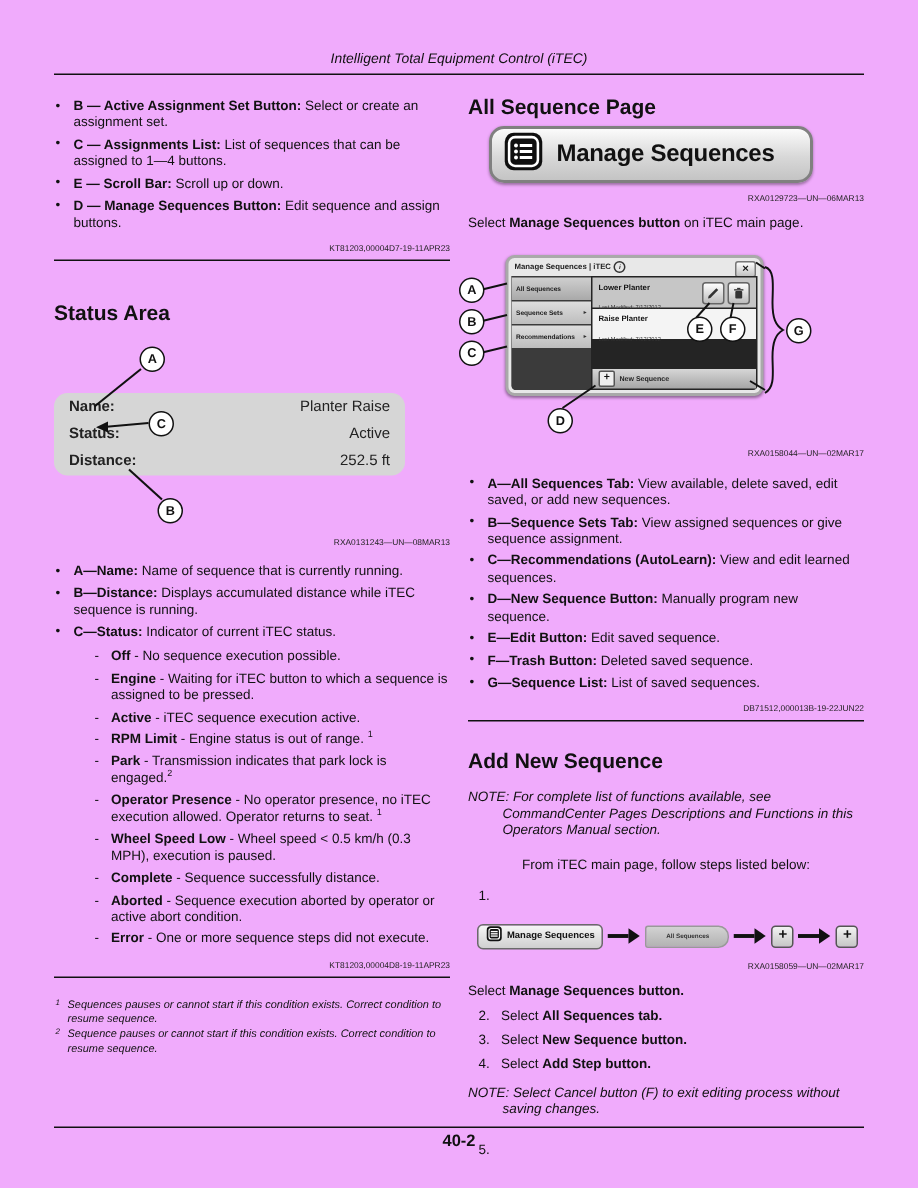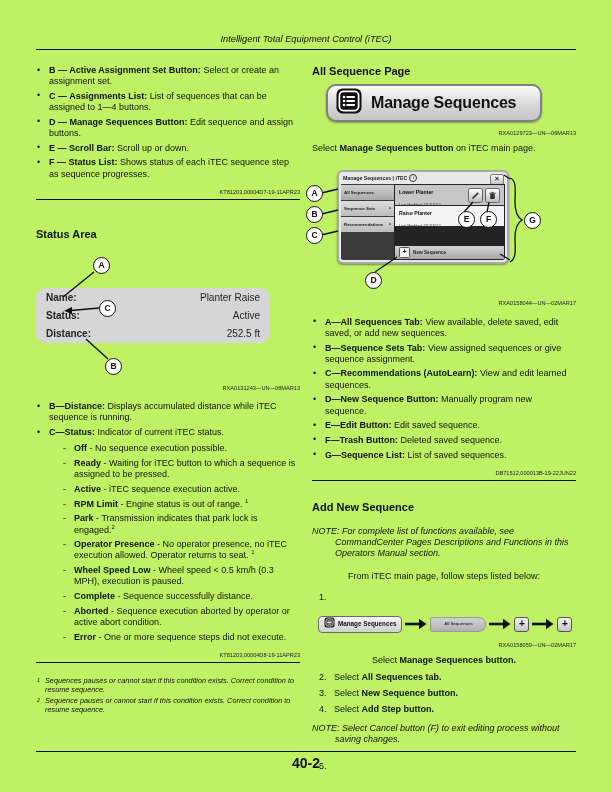--- a/index.html
+++ b/index.html
@@ -1,42 +1,42 @@
 <!DOCTYPE html>
 <html><head>
 <meta charset="utf-8">
 <style>
   html,body { margin:0; padding:0; background:#e9e9e9; }
-  .page { position:relative; width:612px; height:792px; background:#bef264;
+  .page { position:relative; width:612px; height:792px; background:#f0abfc;
           font-family:"Liberation Sans", sans-serif; color:#111; overflow:hidden; margin:0 auto; }
   b { font-weight:bold; }
 
   
   .header { position:absolute; left:36px; right:36px; top:34px; }
   .header-title { text-align:center; font-style:italic; font-size:9.3px; padding-bottom:5px;
                   border-bottom:1.6px solid #111; }
   .footer { position:absolute; left:36px; right:36px; top:751px; border-top:1.3px solid #111; }
-  .page-num { text-align:center; font-weight:bold; font-size:14px; padding-top:3px; }
+  .page-num { text-align:center; font-weight:bold; font-size:11px; padding-top:3px; }
 
   
   .col { position:absolute; top:58px; width:264px; font-size:9px; line-height:11.2px; }
   .col-left { left:36px; }
   .col-right { left:312px; }
 
   
   .blist { margin-top:7px; }
   .bitem { position:relative; padding-left:13px; margin-bottom:3.5px; }
   .bitem::before { content:"•"; position:absolute; left:1px; top:-0.5px; }
   .dlist { margin:5px 0 0 14px; }
   .ditem { position:relative; padding-left:11px; margin-bottom:3.5px; }
   .ditem::before { content:"-"; position:absolute; left:0; }
 
   .code-line { text-align:right; font-size:5.6px; color:#222; margin-top:7px; }
   .section-rule { height:0; border-top:1.4px solid #111; margin-top:1px; }
-  .h2 { font-size:11px; font-weight:bold; margin:28px 0 0; line-height:13px; }
+  .h2 { font-size:14px; font-weight:bold; margin:28px 0 0; line-height:13px; }
   .fig-cap { text-align:right; font-size:5.6px; color:#222; margin-top:2px; }
   sup.fnref { font-size:6px; line-height:0; }
   .sentence { margin-top:8px; }
   .note { font-style:italic; padding-left:23px; text-indent:-23px; margin-top:12px; }
   .steps { margin:6px 0 0 7px; }
   .step { display:flex; margin-bottom:4.5px; }
   .step-num { width:15px; flex:none; }
   .lone-num { margin:10px 0 0 7px; }
 
   
@@ -126,23 +126,22 @@
 
   <div class="header">
     <div class="header-title">Intelligent Total Equipment Control (iTEC)</div>
   </div>
 
   <div class="col col-left">
 
     <div class="blist">
       <div class="bitem"><b>B — Active Assignment Set Button:</b> <span>Select or create an assignment set.</span></div>
       <div class="bitem"><b>C — Assignments List:</b> <span>List of sequences that can be assigned to 1—4 buttons.</span></div>
+      <div class="bitem"><b>E — Scroll Bar:</b> <span>Scroll up or down.</span></div>
       <div class="bitem"><b>D — Manage Sequences Button:</b> <span>Edit sequence and assign buttons.</span></div>
-      <div class="bitem"><b>E — Scroll Bar:</b> <span>Scroll up or down.</span></div>
-      <div class="bitem"><b>F — Status List:</b> <span>Shows status of each iTEC sequence step as sequence progresses.</span></div>
     </div>
     <div class="code-line">KT81203,00004D7-19-11APR23</div>
     <div class="section-rule"></div>
 
     <div class="h2">Status Area</div>
 
     <div class="fig-status">
       <div class="sbox">
         <div class="sbox-row">
           <span class="sbox-label">Name:</span>
@@ -169,25 +168,26 @@
       <div class="co" style="left:63px; top:47px;">
           <span>C</span>
         </div>
       <div class="co" style="left:69px; top:105px;">
           <span>B</span>
         </div>
     </div>
     <div class="fig-cap">RXA0131243—UN—08MAR13</div>
 
     <div class="blist">
+      <div class="bitem"><b>A—Name:</b> <span>Name of sequence that is currently running.</span></div>
       <div class="bitem"><b>B—Distance:</b> <span>Displays accumulated distance while iTEC sequence is running.</span></div>
       <div class="bitem"><b>C—Status:</b> <span>Indicator of current iTEC status.</span>
         <div class="dlist">
           <div class="ditem"><b>Off</b> <span>- No sequence execution possible.</span><sup class="fnref"></sup></div>
-          <div class="ditem"><b>Ready</b> <span>- Waiting for iTEC button to which a sequence is assigned to be pressed.</span><sup class="fnref"></sup></div>
+          <div class="ditem"><b>Engine</b> <span>- Waiting for iTEC button to which a sequence is assigned to be pressed.</span><sup class="fnref"></sup></div>
           <div class="ditem"><b>Active</b> <span>- iTEC sequence execution active.</span><sup class="fnref"></sup></div>
           <div class="ditem"><b>RPM Limit</b> <span>- Engine status is out of range.</span> <sup class="fnref">1</sup></div>
           <div class="ditem"><b>Park</b> <span>- Transmission indicates that park lock is engaged.</span><sup class="fnref">2</sup></div>
           <div class="ditem"><b>Operator Presence</b> <span>- No operator presence, no iTEC execution allowed. Operator returns to seat.</span> <sup class="fnref">1</sup></div>
           <div class="ditem"><b>Wheel Speed Low</b> <span>- Wheel speed &lt; 0.5 km/h (0.3 MPH), execution is paused.</span><sup class="fnref"></sup></div>
           <div class="ditem"><b>Complete</b> <span>- Sequence successfully distance.</span><sup class="fnref"></sup></div>
           <div class="ditem"><b>Aborted</b> <span>- Sequence execution aborted by operator or active abort condition.</span><sup class="fnref"></sup></div>
           <div class="ditem"><b>Error</b> <span>- One or more sequence steps did not execute.</span><sup class="fnref"></sup></div>
         </div>
       </div>
@@ -355,21 +355,21 @@
         </svg>
       <div class="fplus">+</div>
       <svg width="22" height="12" viewBox="0 0 22 12">
           <rect x="0" y="4.7" width="14" height="2.6" fill="#111"></rect>
           <polygon points="14,0.8 21.5,6 14,11.2" fill="#111"></polygon>
         </svg>
       <div class="fplus">+</div>
     </div>
     <div class="fig-cap" style="margin-top:5px;">RXA0158059—UN—02MAR17</div>
 
-    <div class="sentence" style="margin-top:4px;text-align:center;"><span>Select </span><b>Manage Sequences button.</b></div>
+    <div class="sentence" style="margin-top:4px;"><span>Select </span><b>Manage Sequences button.</b></div>
 
     <div class="steps">
       <div class="step">
           <span class="step-num">2.</span>
           <span><span>Select </span><b>All Sequences tab.</b></span>
         </div>
       <div class="step">
           <span class="step-num">3.</span>
           <span><span>Select </span><b>New Sequence button.</b></span>
         </div>

